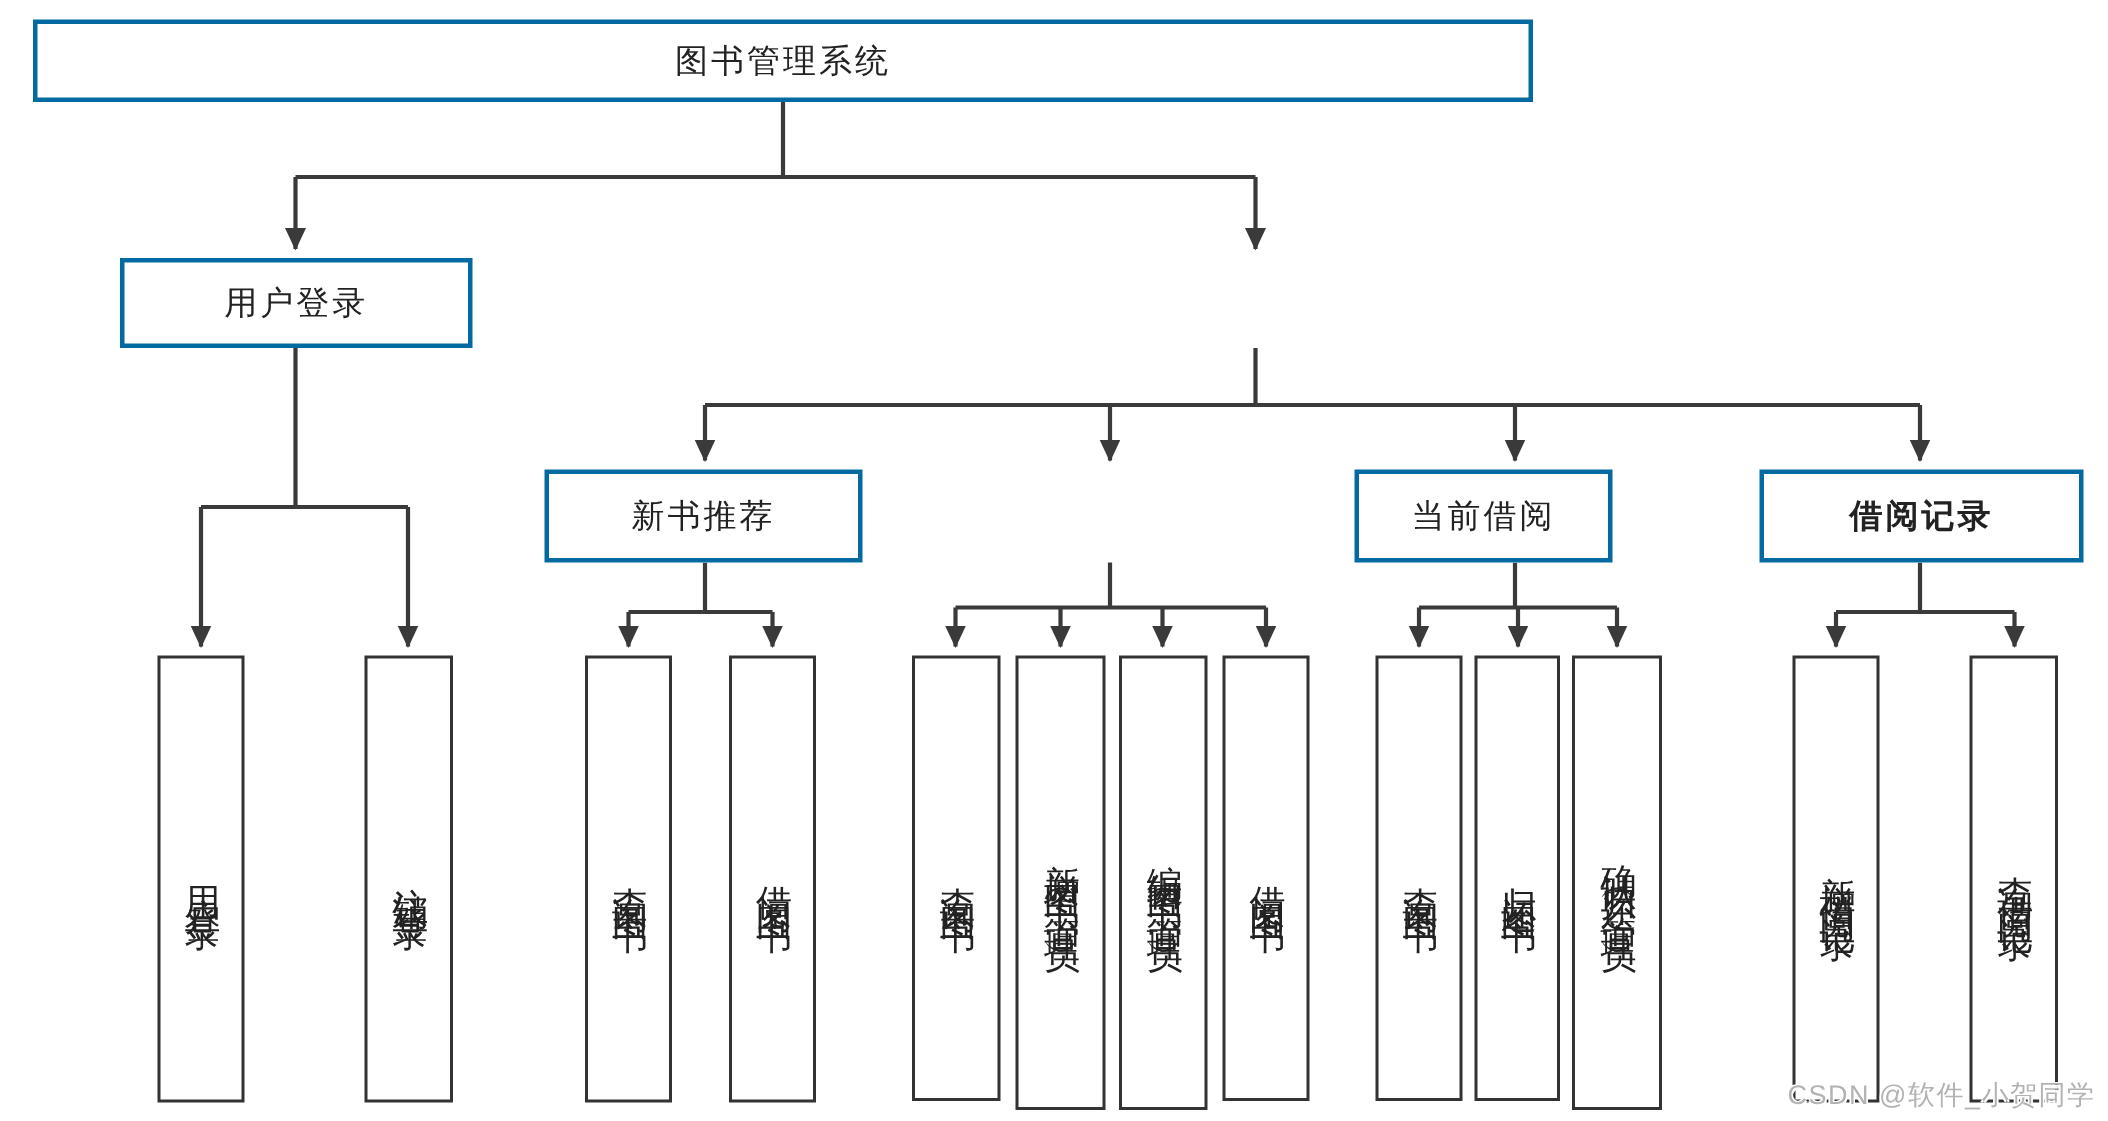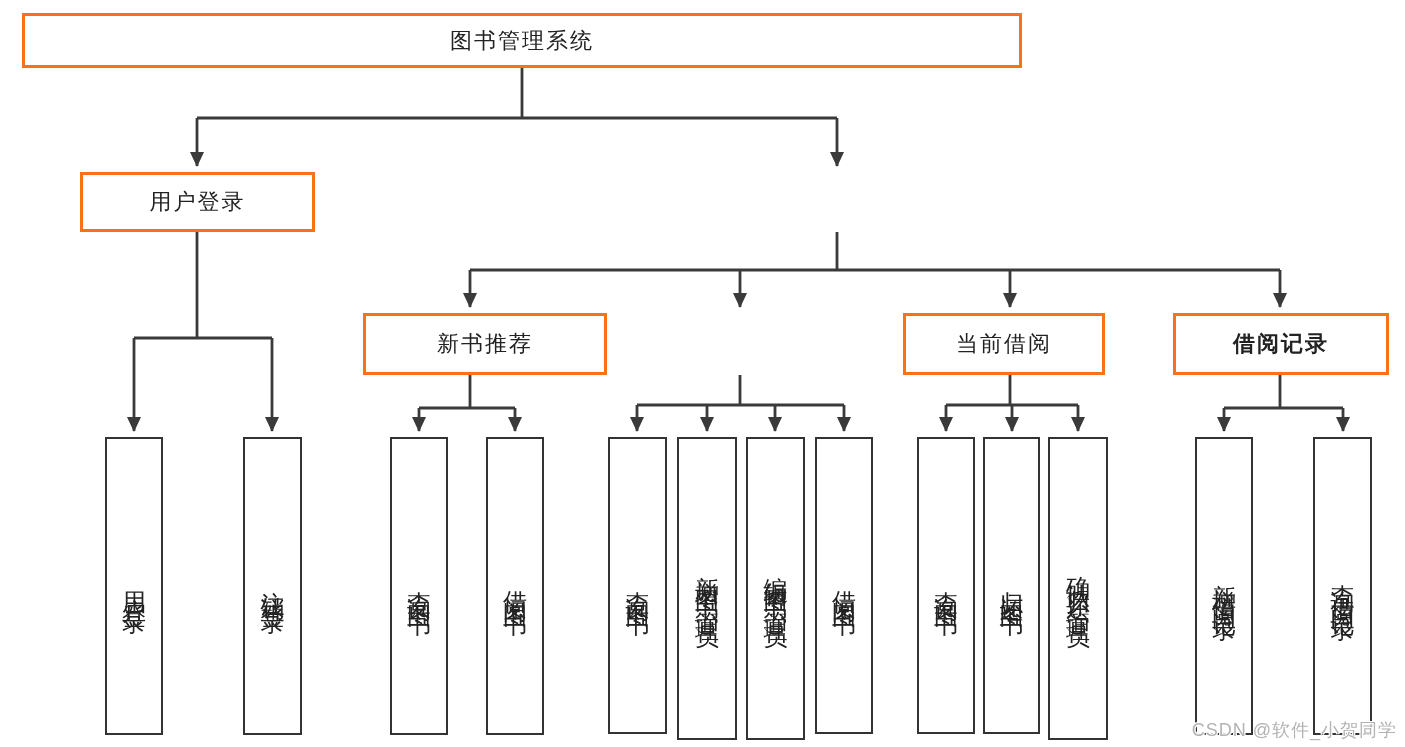--- a/index.html
+++ b/index.html
@@ -19,21 +19,21 @@
     position: absolute;
     left: 0;
     top: 0;
     width: 1405px;
     height: 747px;
   }
   .hbox {
     position: absolute;
     box-sizing: border-box;
     background: #ffffff;
-    border: 3px solid #f97316;
+    border: 3px solid #0369a1;
     display: flex;
     align-items: center;
     justify-content: center;
     font-size: 22px;
     letter-spacing: 2px;
     color: #222222;
     z-index: 2;
   }
   .vbox {
     position: absolute;
@@ -122,24 +122,24 @@
   </svg>
 
   <div class="hbox" style="left:22px; top:13px; width:1000px; height:55px;">
     <span>图书管理系统</span>
   </div>
 
   <div class="hbox" style="left:80px; top:172px; width:235px; height:60px;">
     <span>用户登录</span>
   </div>
 
-  <div class="hbox" style="left:363px; top:313px; width:244px; height:62px;">
+  <div class="hbox" style="left:363px; top:313px; width:212px; height:62px;">
     <span>新书推荐</span>
   </div>
-  <div class="hbox" style="left:903px; top:313px; width:202px; height:62px;">
+  <div class="hbox" style="left:903px; top:313px; width:172px; height:62px;">
     <span>当前借阅</span>
   </div>
   <div class="hbox" style="left:1173px; top:313px; width:216px; height:62px;font-weight:bold;">
     <span>借阅记录</span>
   </div>
 
   <div class="vbox" style="left:105px; top:437px; width:58px; height:298px;">
     <span class="vlabel">用户登录</span>
   </div>
   <div class="vbox" style="left:243px; top:437px; width:59px; height:298px;">

